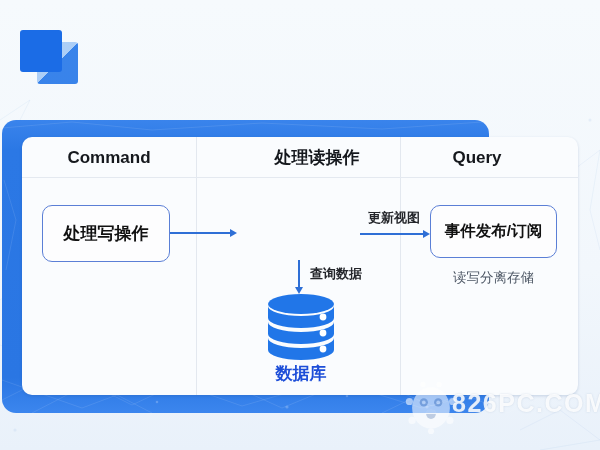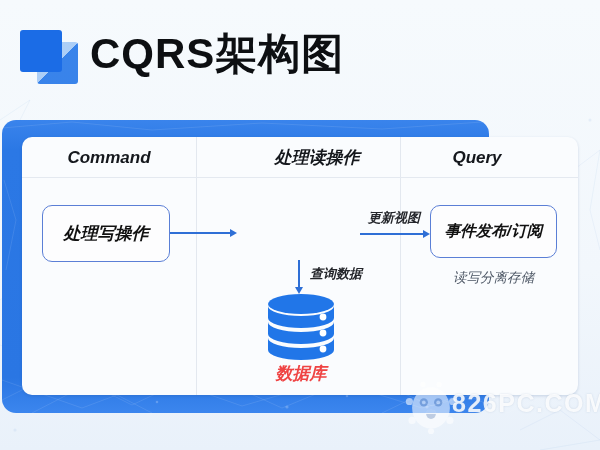--- a/index.html
+++ b/index.html
@@ -12,21 +12,21 @@
   .logo{position:absolute;left:20px;top:30px;width:60px;height:56px;}
   .logo .back{position:absolute;left:17px;top:12px;width:41px;height:42px;border-radius:3px;
       background:linear-gradient(135deg,#a9ccf6 0 50%,#2f7de9 50% 100%);opacity:.95;}
   .logo .front{position:absolute;left:0;top:0;width:42px;height:42px;border-radius:3px;
       background:#1b6ce6;}
   .page-title{position:absolute;left:90px;top:28px;font-size:42px;font-weight:700;
       color:#0d0f12;letter-spacing:1px;line-height:52px;}
 
   
   .frame{position:absolute;left:2px;top:120px;width:487px;height:293px;border-radius:14px;
-      background:linear-gradient(180deg,#3a84ec 0%,#2b78e5 10%,#2a76e3 88%,#3c86ee 100%);font-style:italic;}
+      background:linear-gradient(180deg,#3a84ec 0%,#2b78e5 10%,#2a76e3 88%,#3c86ee 100%);}
   .frame-texture{position:absolute;left:0;top:0;width:596px;height:293px;border-radius:14px;pointer-events:none;}
 
   
   .panel{position:absolute;left:20px;top:17px;width:556px;height:258px;border-radius:10px;
       background:#fafcfe;box-shadow:0 1px 3px rgba(20,60,120,.18);}
   .vdiv{position:absolute;top:0;bottom:0;width:1px;background:#e3e8ef;}
   .vdiv.d1{left:174px;} .vdiv.d2{left:378px;}
   .hdr{position:absolute;top:0;height:40px;line-height:41px;text-align:center;
       font-size:17px;font-weight:600;color:#15181d;}
   .hdr.c1{left:0;width:174px;} .hdr.c2{left:174px;width:204px;padding-left:19px;} .hdr.c3{left:366px;width:178px;text-align:center;}
@@ -50,21 +50,21 @@
   .edge-label{position:absolute;font-size:13px;font-weight:600;color:#24262b;text-align:center;}
   .lbl-publish{left:148px;top:72px;width:68px;}
   .lbl-update{left:338px;top:72px;width:68px;}
   .lbl-query{left:288px;top:128px;width:62px;text-align:left;}
 
   .note{position:absolute;left:408px;top:132px;width:127px;text-align:center;
       font-size:13.5px;color:#4b5563;}
 
   .db-icon{position:absolute;left:244px;top:155px;}
   .db-label{position:absolute;left:238px;top:225px;width:82px;text-align:center;
-      font-size:17px;font-weight:700;color:#ef4444;}
+      font-size:17px;font-weight:700;color:#1d4ed8;}
 
   
   .wm-icon{position:absolute;left:404px;top:378px;opacity:.62;}
   .wm-text{position:absolute;left:452px;top:389px;font-size:25px;font-weight:600;
       color:rgba(255,255,255,.85);letter-spacing:1.5px;
       text-shadow:0 0 2px rgba(140,160,190,.35);}
 </style>
 </head>
 <body>
 
@@ -82,21 +82,20 @@
         <circle cx="575" cy="200" r="1.5"></circle>
       <circle cx="15" cy="430" r="1.5"></circle>
         <circle cx="590" cy="120" r="1.5"></circle>
     </g>
   </svg>
 
   <div class="logo">
     <div class="back"></div>
     <div class="front"></div>
   </div>
-  <div class="page-title">CQRS架构图</div>
 
   <div class="frame">
 
     <svg class="frame-texture" viewBox="0 0 596 293">
       <g stroke="rgba(255,255,255,0.10)" fill="none" stroke-width="1">
         <polyline points="0,280 60,250 130,285 200,252 280,288 360,255 430,286 500,256 596,284"></polyline>
         <polyline points="0,260 80,288 160,258 240,286 330,260 420,288 520,262 596,286"></polyline>
         <polyline points="30,293 90,262 150,293"></polyline>
         <polyline points="380,293 440,264 505,293 560,268 596,293"></polyline>
         <polyline points="0,8 70,2 150,10 260,3 380,9 480,2 596,8"></polyline>

